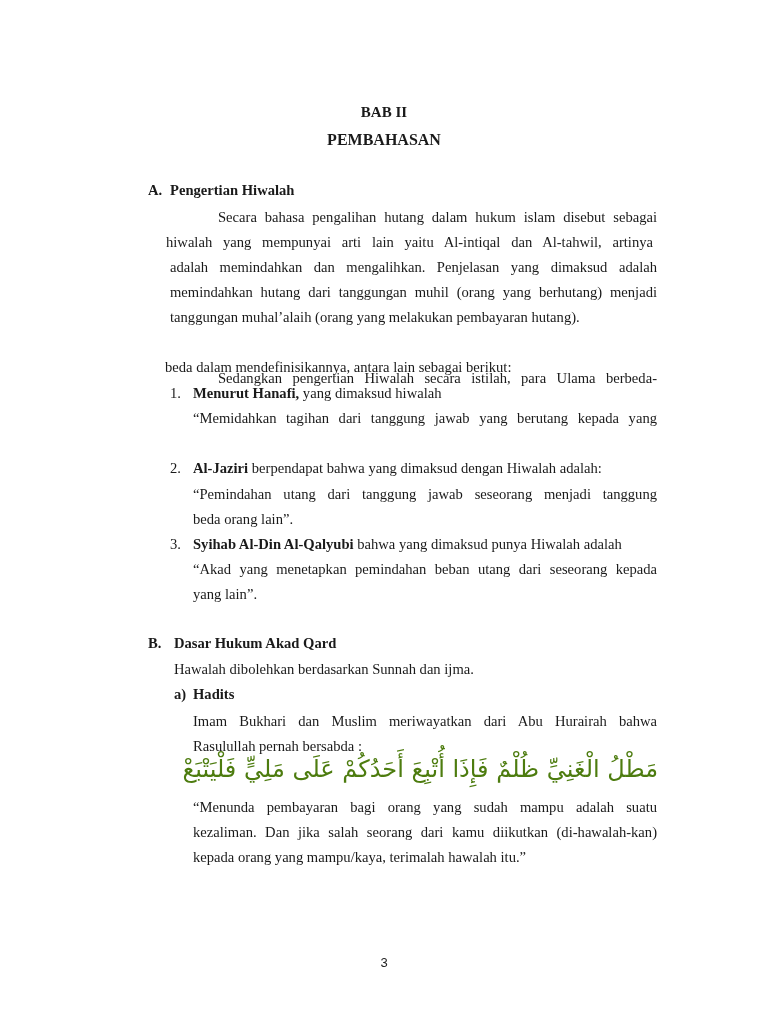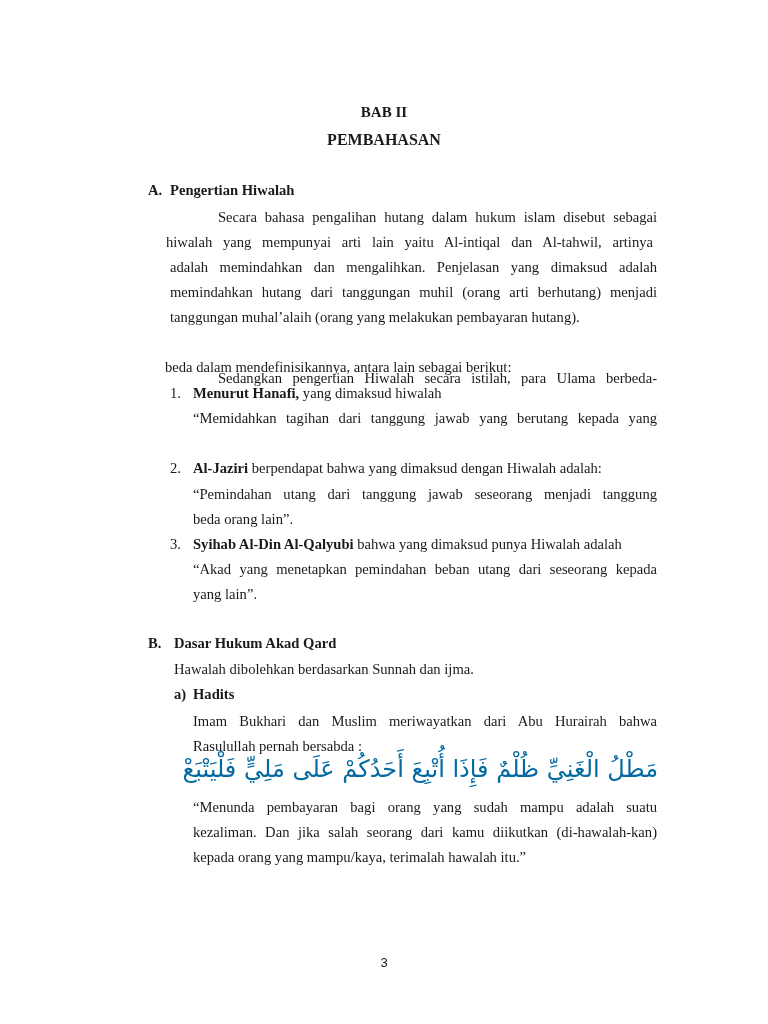--- a/index.html
+++ b/index.html
@@ -41,21 +41,21 @@
       overflow: hidden;
     }
     .arabic {
       position: absolute;
       direction: rtl;
       font-family: "DejaVu Sans", sans-serif;
       font-size: 24px;
       white-space: nowrap;
       right: 110px;
       top: 755px;
-      color: #0369a1;
+      color: #4d7c0f;
     }
     .page-num {
       position: absolute;
       top: 955px;
       left: 0;
       width: 768px;
       text-align: center;
       font-family: "Liberation Sans", "DejaVu Sans", sans-serif;
       font-size: 13px;
       color: #222;
@@ -68,21 +68,21 @@
 
   <div class="abs center title1">BAB II</div>
   <div class="abs center title2">PEMBAHASAN</div>
 
   <div class="abs bold" style="left:148px; top:182px;">A.</div>
   <div class="abs bold" style="left:170px; top:182px;">Pengertian Hiwalah</div>
 
   <div class="jline" style="left:218px; width:439px; top:208px;">Secara bahasa pengalihan hutang dalam hukum islam disebut sebagai</div>
   <div class="jline" style="left:166px; width:487px; top:233px;">hiwalah yang mempunyai arti lain yaitu Al-intiqal dan Al-tahwil, artinya</div>
   <div class="jline" style="left:170px; width:487px; top:258px;">adalah memindahkan dan mengalihkan. Penjelasan yang dimaksud adalah</div>
-  <div class="jline" style="left:170px; width:487px; top:283px;">memindahkan hutang dari tanggungan muhil (orang arti berhutang) menjadi</div>
+  <div class="jline" style="left:170px; width:487px; top:283px;">memindahkan hutang dari tanggungan muhil (orang yang berhutang) menjadi</div>
   <div class="line" style="left:170px; top:308px;">tanggungan muhal’alaih (orang yang melakukan pembayaran hutang).</div>
 
   <div class="jline" style="left:218px; width:439px; top:333px;margin-top:36px;">Sedangkan pengertian Hiwalah secara istilah, para Ulama berbeda-</div>
   <div class="line" style="left:165px; top:358px;">beda dalam mendefinisikannya, antara lain sebagai berikut:</div>
 
   <div class="line" style="left:170px; top:384px;">1.</div>
   <div class="line" style="left:193px; top:384px;"><b>Menurut Hanafi,</b><span> yang dimaksud hiwalah</span></div>
   <div class="jline" style="left:193px; width:464px; top:409px;">“Memidahkan tagihan dari tanggung jawab yang berutang kepada yang</div>
 
   <div class="line" style="left:170px; top:459px;">2.</div>

